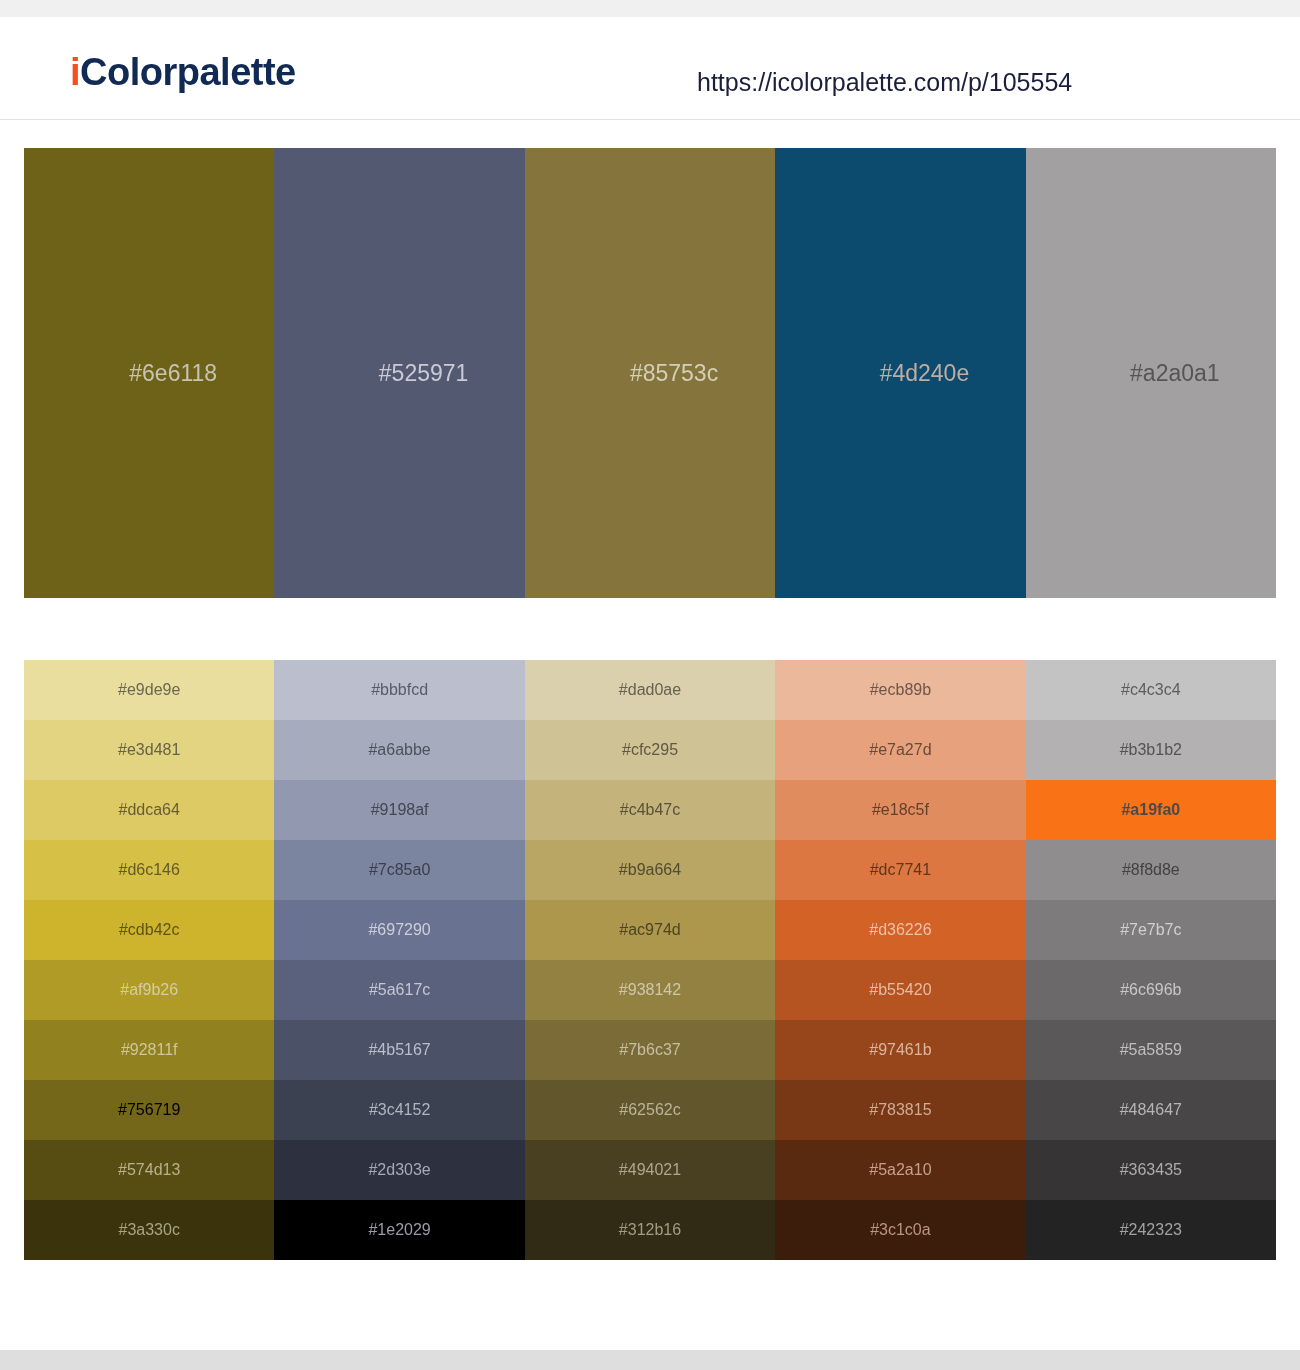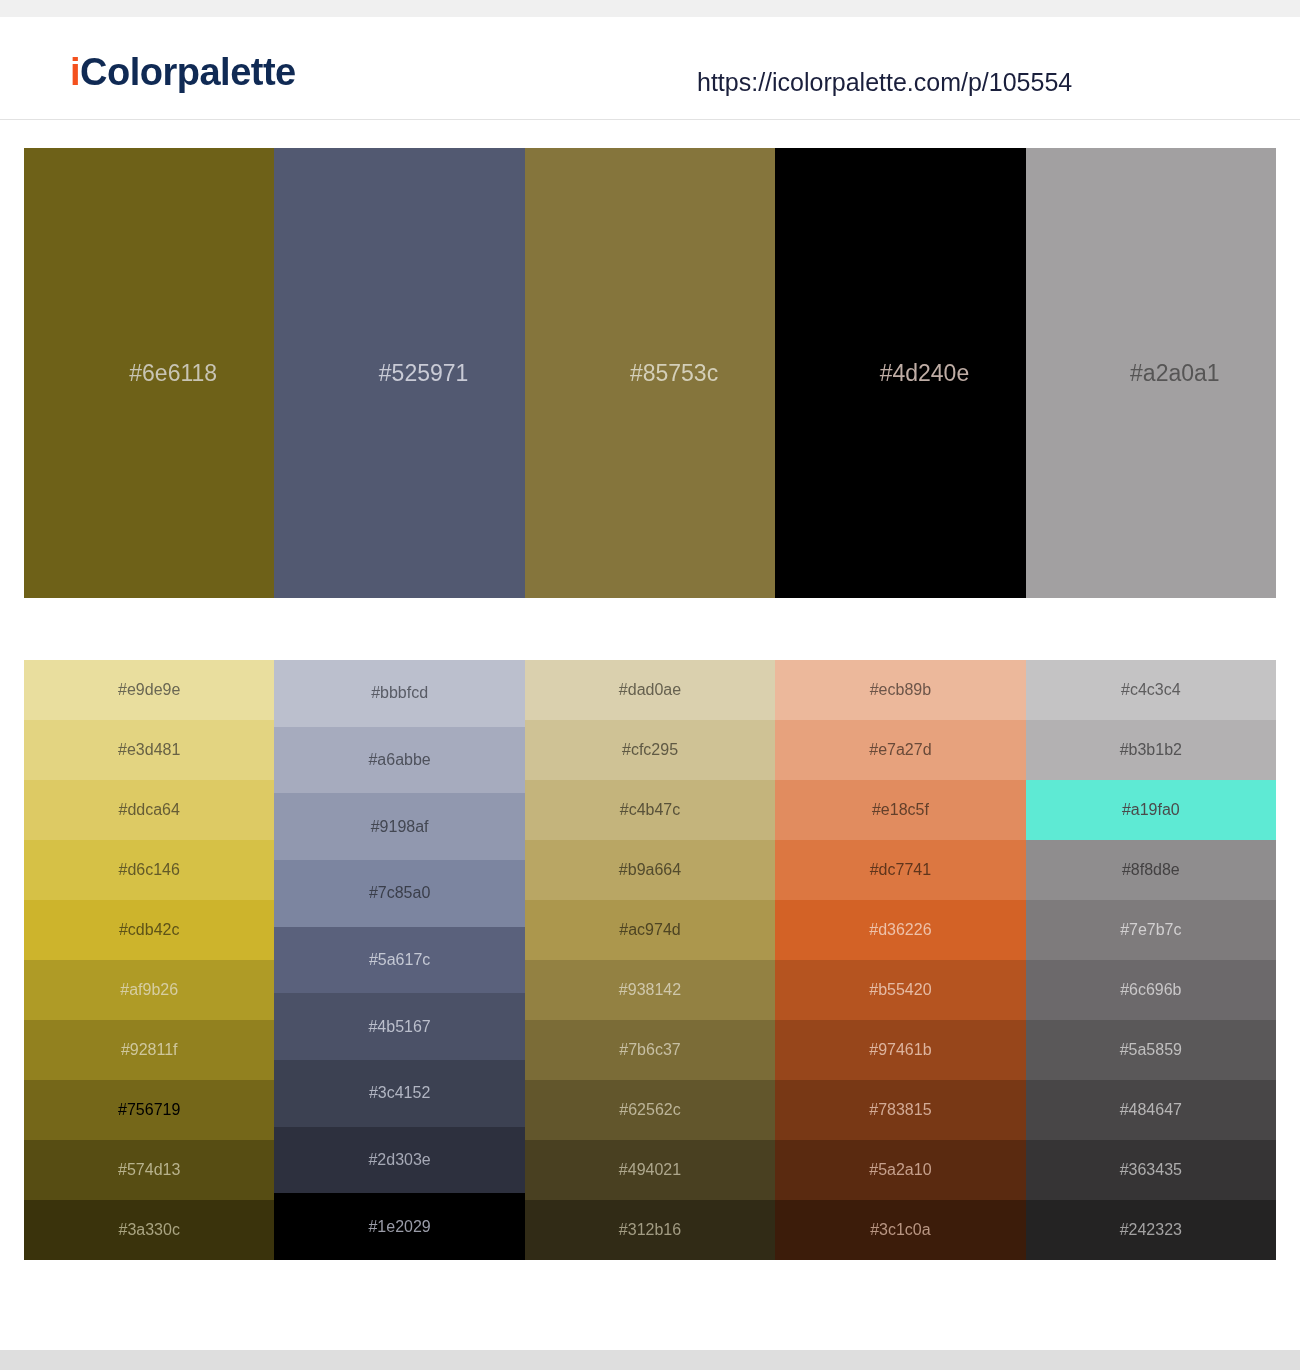--- a/index.html
+++ b/index.html
@@ -129,21 +129,21 @@
 <div class="swatch-strip" id="swatch-strip">
     <div class="swatch" style="background: rgb(110, 97, 24);">
       <span class="swatch-label" style="color: rgb(200, 196, 180);">#6e6118</span>
     </div>
     <div class="swatch" style="background: rgb(82, 89, 113);">
       <span class="swatch-label" style="color: rgb(201, 203, 214);">#525971</span>
     </div>
     <div class="swatch" style="background: rgb(133, 117, 60);">
       <span class="swatch-label" style="color: rgb(212, 207, 185);">#85753c</span>
     </div>
-    <div class="swatch" style="background: #000000;">
+    <div class="swatch" style="background: #0c4a6e;">
       <span class="swatch-label" style="color: rgb(191, 173, 165);">#4d240e</span>
     </div>
     <div class="swatch" style="background: rgb(162, 160, 161);">
       <span class="swatch-label" style="color: rgb(86, 85, 85);">#a2a0a1</span>
     </div>
   </div>
 
 <div class="shades-grid" id="shades-grid">
     <div class="shade-col">
       <div class="shade-cell" style="background: rgb(233, 222, 158); color: rgb(106, 103, 83);">#e9de9e</div>
@@ -155,20 +155,21 @@
       <div class="shade-cell" style="background: rgb(146, 129, 31); color: rgb(207, 199, 157);">#92811f</div>
       <div class="shade-cell" style="background: rgb(117, 103, 25); color: #000000;">#756719</div>
       <div class="shade-cell" style="background: rgb(87, 77, 19); color: rgb(184, 178, 140);">#574d13</div>
       <div class="shade-cell" style="background: rgb(58, 51, 12); color: rgb(169, 164, 129);">#3a330c</div>
     </div>
     <div class="shade-col">
       <div class="shade-cell" style="background: rgb(187, 191, 205); color: rgb(89, 92, 102);">#bbbfcd</div>
       <div class="shade-cell" style="background: rgb(166, 171, 190); color: rgb(78, 81, 92);">#a6abbe</div>
       <div class="shade-cell" style="background: rgb(145, 152, 175); color: rgb(67, 71, 82); text-align: center;">#9198af</div>
       <div class="shade-cell" style="background: rgb(124, 133, 160); color: rgb(58, 62, 74);">#7c85a0</div>
+      <div class="shade-cell" style="background: rgb(105, 114, 144); color: rgb(204, 208, 220);">#697290</div>
       <div class="shade-cell" style="background: rgb(90, 97, 124); color: rgb(196, 200, 212);">#5a617c</div>
       <div class="shade-cell" style="background: rgb(75, 81, 103); color: rgb(187, 191, 204);">#4b5167</div>
       <div class="shade-cell" style="background: rgb(60, 65, 82); color: rgb(177, 181, 194);">#3c4152</div>
       <div class="shade-cell" style="background: rgb(45, 48, 62); color: rgb(166, 169, 182);">#2d303e</div>
       <div class="shade-cell" style="background: #000000; color: rgb(154, 156, 168);">#1e2029</div>
     </div>
     <div class="shade-col">
       <div class="shade-cell" style="background: rgb(218, 208, 174); color: rgb(102, 97, 79);">#dad0ae</div>
       <div class="shade-cell" style="background: rgb(207, 194, 149); color: rgb(95, 89, 68);">#cfc295</div>
       <div class="shade-cell" style="background: rgb(196, 180, 124); color: rgb(89, 82, 58);">#c4b47c</div>
@@ -188,21 +189,21 @@
       <div class="shade-cell" style="background: rgb(211, 98, 38); color: rgb(237, 193, 169);">#d36226</div>
       <div class="shade-cell" style="background: rgb(181, 84, 32); color: rgb(229, 187, 164);">#b55420</div>
       <div class="shade-cell" style="background: rgb(151, 70, 27); color: rgb(221, 180, 158);">#97461b</div>
       <div class="shade-cell" style="background: rgb(120, 56, 21); color: rgb(210, 170, 149);">#783815</div>
       <div class="shade-cell" style="background: rgb(90, 42, 16); color: rgb(198, 160, 140);">#5a2a10</div>
       <div class="shade-cell" style="background: rgb(60, 28, 10); color: rgb(185, 150, 131);">#3c1c0a</div>
     </div>
     <div class="shade-col">
       <div class="shade-cell" style="background: rgb(196, 195, 196); color: rgb(94, 93, 94);">#c4c3c4</div>
       <div class="shade-cell" style="background: rgb(179, 177, 178); color: rgb(84, 83, 84);">#b3b1b2</div>
-      <div class="shade-cell" style="background: #5eead4; color: rgb(75, 74, 75);">#a19fa0</div>
+      <div class="shade-cell" style="background: #f97316; color: rgb(75, 74, 75); font-weight: bold;">#a19fa0</div>
       <div class="shade-cell" style="background: rgb(143, 141, 142); color: rgb(67, 65, 66);">#8f8d8e</div>
       <div class="shade-cell" style="background: rgb(126, 123, 124); color: rgb(210, 208, 209);">#7e7b7c</div>
       <div class="shade-cell" style="background: rgb(108, 105, 107); color: rgb(201, 199, 200);">#6c696b</div>
       <div class="shade-cell" style="background: rgb(90, 88, 89); color: rgb(192, 191, 191);">#5a5859</div>
       <div class="shade-cell" style="background: rgb(72, 70, 71); color: rgb(182, 181, 181);">#484647</div>
       <div class="shade-cell" style="background: rgb(54, 52, 53); color: rgb(173, 172, 172);">#363435</div>
       <div class="shade-cell" style="background: rgb(36, 35, 35); color: rgb(163, 162, 162);">#242323</div>
     </div>
   </div>
 

